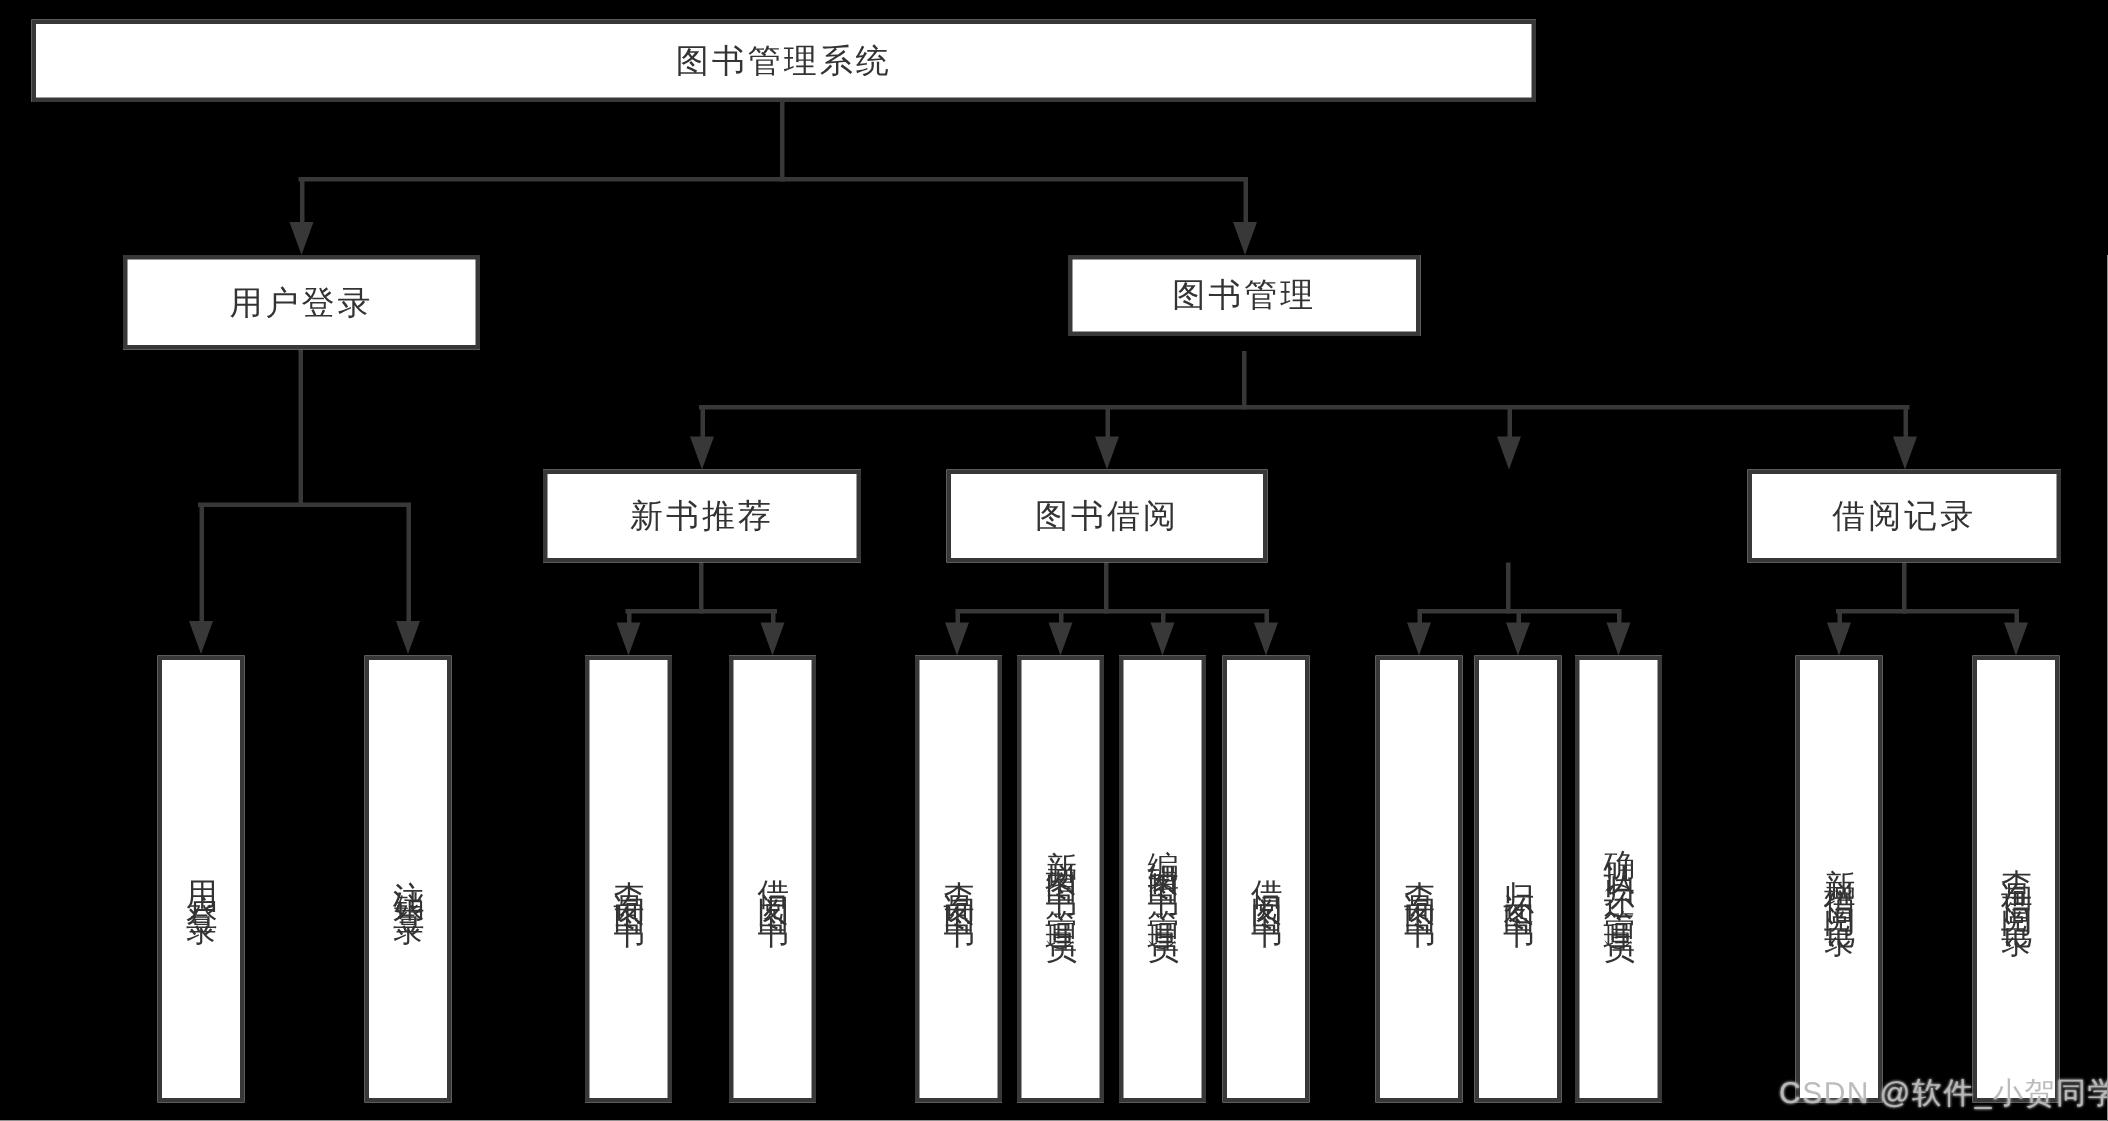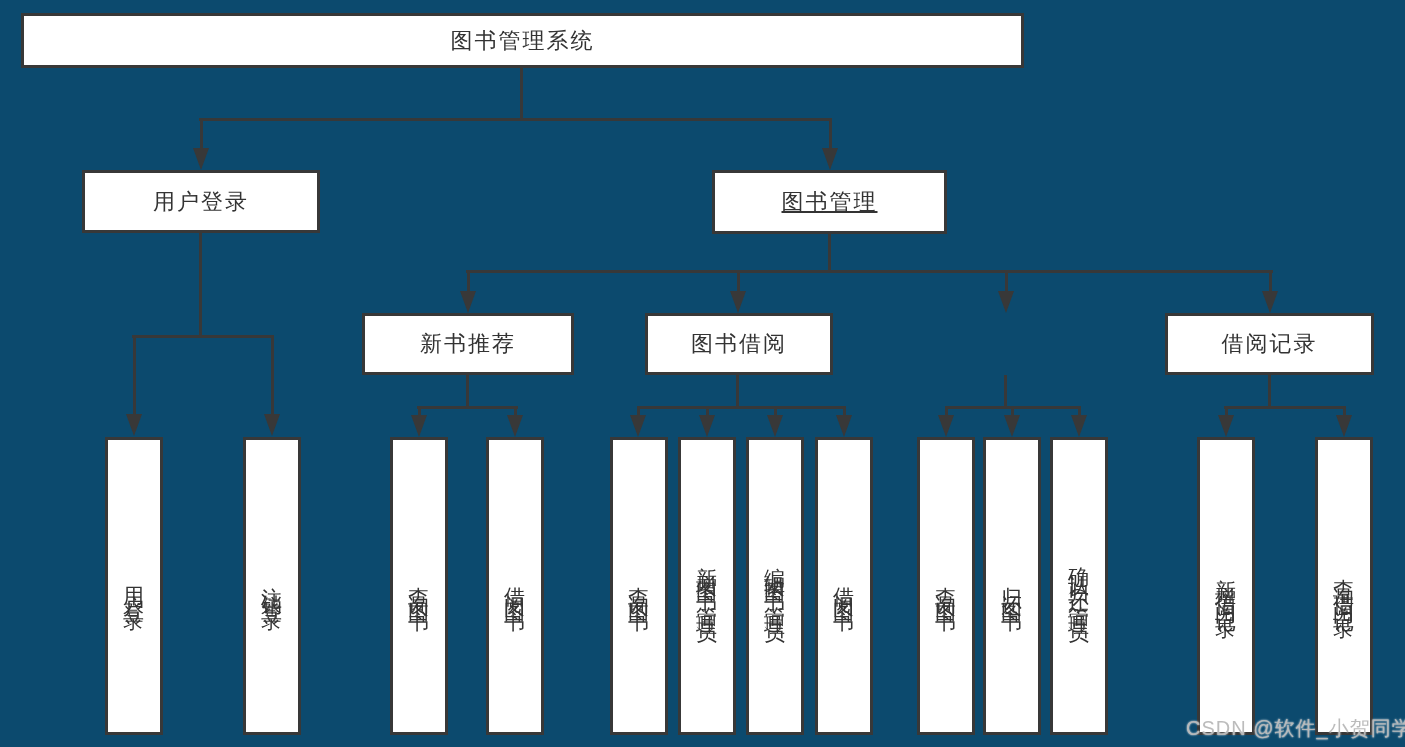--- a/index.html
+++ b/index.html
@@ -2,21 +2,21 @@
 <html><head>
 <meta charset="utf-8">
 <style>
   :root{
     --line:#383838;
     --text:#333333;
   }
   *{box-sizing:border-box;margin:0;padding:0;}
   html,body{width:1405px;height:747px;background:#ffffff;}
   body{font-family:"Liberation Sans","DejaVu Sans",sans-serif;color:var(--text);}
-  .canvas{position:relative;width:1405px;height:747px;background:#0c4a6e;overflow:hidden;padding-left:12px;}
+  .canvas{position:relative;width:1405px;height:747px;background:#000000;overflow:hidden;padding-left:12px;}
 
   
   .hnode{
     position:absolute;
     border:3px solid var(--line);
     background:#ffffff;
     display:flex;align-items:center;justify-content:center;
     font-size:22px;letter-spacing:2px;
     color:var(--text);
   }
@@ -31,23 +31,23 @@
   .vnode span{
     writing-mode:vertical-rl;
     font-size:21px;
     letter-spacing:8px;
     line-height:1;
     white-space:nowrap;
   }
 
   #n-root{left:21px;top:13px;width:1003px;height:55px;}
   #n-user-login{left:82px;top:170px;width:238px;height:63px;}
-  #n-book-mgmt{left:712px;top:170px;width:235px;height:64px;text-decoration:underline;}
+  #n-book-mgmt{left:712px;top:170px;width:235px;height:54px;}
   #n-new-book-rec{left:362px;top:313px;width:212px;height:62px;}
-  #n-book-borrow{left:645px;top:313px;width:188px;height:62px;}
+  #n-book-borrow{left:631px;top:313px;width:214px;height:62px;}
   #n-current-borrow{left:902px;top:313px;width:208px;height:62px;}
   #n-borrow-record{left:1165px;top:313px;width:209px;height:62px;}
 
   #n-login{left:105px;}
   #n-logout{left:243px;}
   #n-nb-query{left:390px;}
   #n-nb-borrow{left:486px;}
   #n-bb-query{left:610px;}
   #n-bb-add{left:678px;}
   #n-bb-edit{left:746px;}

